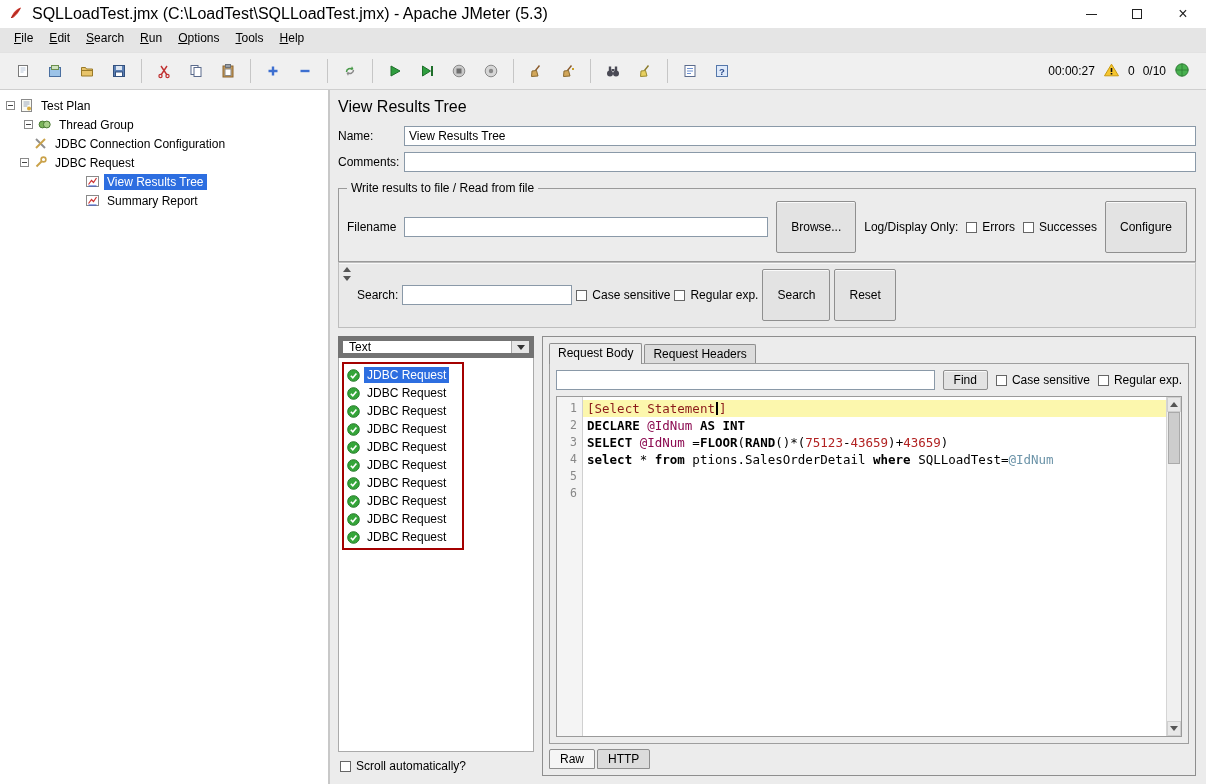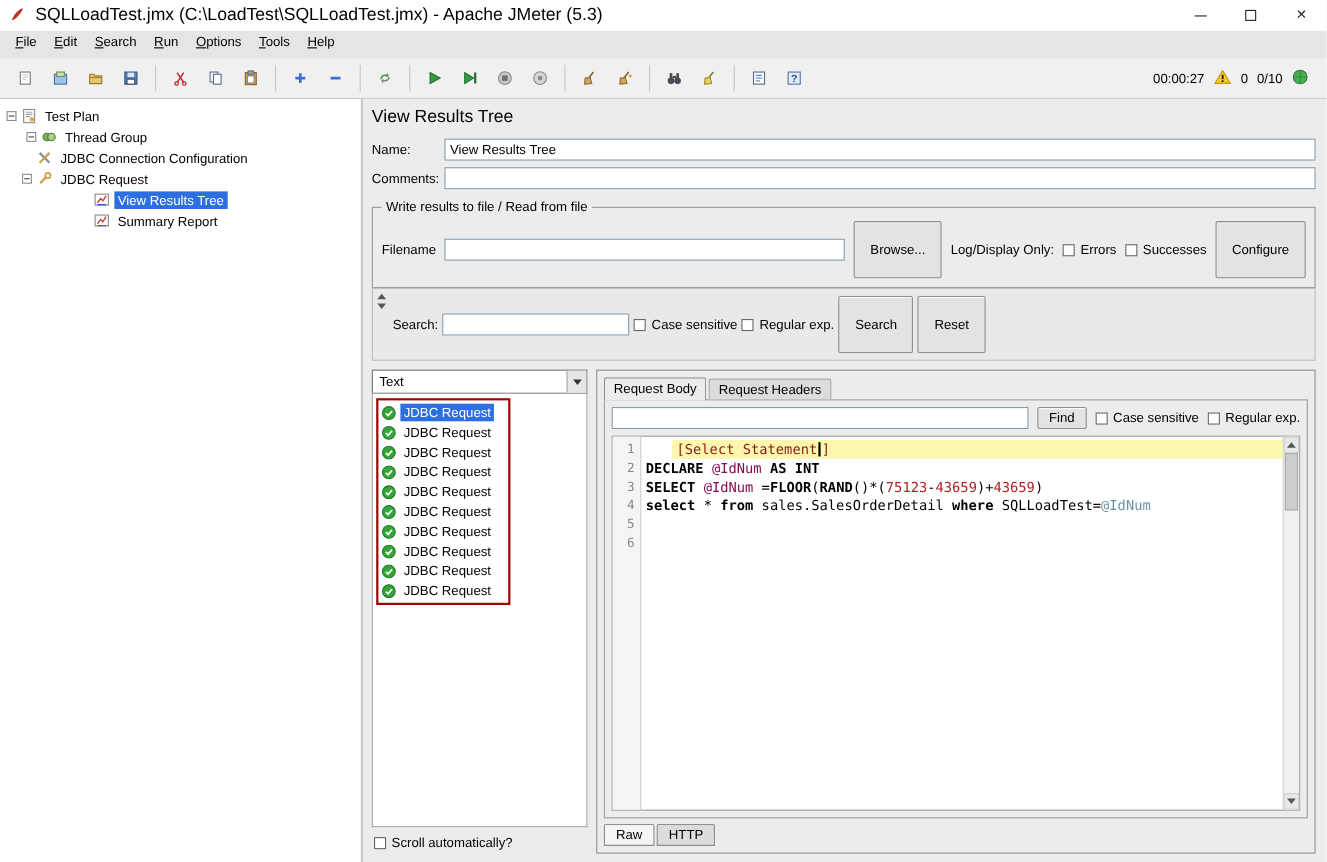--- a/index.html
+++ b/index.html
@@ -61,21 +61,21 @@
 
   .searchbar { border:1px solid #bdbdbd; background:#e9e9e9; box-shadow:inset 0 1px 0 #f8f8f8; display:flex; align-items:center; gap:4px; padding:6px 8px 6px 18px; position:relative; margin-bottom:8px; }
   .split-arrows { position:absolute; left:4px; top:4px; display:flex; flex-direction:column; gap:4px; }
   .tri-up { width:0; height:0; border-left:4px solid transparent; border-right:4px solid transparent; border-bottom:5px solid #555; }
   .tri-dn { width:0; height:0; border-left:4px solid transparent; border-right:4px solid transparent; border-top:5px solid #555; }
   .search-input { flex:0 0 170px; }
 
   
   .lower { flex:1; display:flex; min-height:0; }
   .leftcol { width:196px; flex:0 0 196px; display:flex; flex-direction:column; min-height:0; }
-  .dropdown { height:22px; flex:0 0 22px; border:1px solid #737373; background:#fff; display:flex; align-items:center; padding-left:6px; }
+  .dropdown { height:22px; flex:0 0 22px; border:5px solid #737373; background:#fff; display:flex; align-items:center; padding-left:6px; }
   .dd-btn { margin-left:auto; width:18px; align-self:stretch; border-left:1px solid #aaa; background:#e6e6e6; display:flex; align-items:center; justify-content:center; }
   .dd-tri { width:0; height:0; border-left:4px solid transparent; border-right:4px solid transparent; border-top:5px solid #333; }
   .listbox { flex:1; border:1px solid #aaa; border-top:none; background:#fff; padding:4px 3px; overflow:hidden; }
   .redwrap { border:2px solid var(--list-border-red,#a40000); display:inline-block; padding:2px 3px; min-width:122px; }
   .lrow { display:flex; align-items:center; height:18px; gap:4px; white-space:nowrap; }
   .okicon { width:13px; height:13px; flex:0 0 13px; display:flex; }
   .llabel { padding:1px 3px; }
   .lrow.selected .llabel { background:var(--selection,#2d6ee0); color:#fff; }
   .scroll-row { flex:0 0 24px; display:flex; align-items:center; padding:4px 2px 0 2px; }
 
@@ -91,21 +91,21 @@
   .innerpanel { flex:1; border:1px solid #9e9e9e; background:#ececec; display:flex; flex-direction:column; padding:6px; min-height:0; }
   .findrow { display:flex; align-items:center; gap:8px; margin-bottom:6px; flex:0 0 auto; }
   .findrow .btn { padding:2px 10px; }
 
   
   .editor { flex:1; display:flex; background:#fff; border:1px solid #9a9a9a; min-height:0; font-family:"DejaVu Sans Mono", monospace; font-size:12.5px; line-height:17px; }
   .gutter { width:26px; flex:0 0 26px; background:#f4f4f4; border-right:1px solid #d0d0d0; text-align:right; padding:3px 5px 0 0; color:#888; font-size:11.5px; }
   .gnum { height:17px; }
   .codearea { flex:1; padding-top:3px; min-width:0; overflow:hidden; }
   .cline { height:17px; white-space:pre; padding-left:4px; }
-  .cline.hl { background:var(--code-line-highlight,#fcf7ad);margin-left:28px; }
+  .cline.hl { background:var(--code-line-highlight,#fcf7ad); }
   .seg.keyword, .seg.function { font-weight:bold; color:#000; }
   .seg.variable { color:var(--syntax-variable,#8b0a50); }
   .seg.number { color:var(--syntax-number,#b22222); }
   .seg.param { color:var(--syntax-param,#6b93a8); }
   .seg.label { color:var(--syntax-label,#8b1a1a); }
   .caret { display:inline-block; width:2px; height:13px; background:#000; vertical-align:-2px; margin:0 1px; }
   .vscroll { width:15px; flex:0 0 15px; background:#f0f0f0; border-left:1px solid #d5d5d5; display:flex; flex-direction:column; }
   .sb-btn { height:15px; flex:0 0 15px; display:flex; align-items:center; justify-content:center; background:#e8e8e8; border:1px solid #cfcfcf; }
   .sb-track { flex:1; position:relative; }
   .sb-thumb { position:absolute; top:0; left:1px; right:1px; height:52px; background:#cdcdcd; border:1px solid #aaa; }
@@ -557,21 +557,21 @@
                   <div class="gnum">2</div>
                   <div class="gnum">3</div>
                   <div class="gnum">4</div>
                   <div class="gnum">5</div>
                   <div class="gnum">6</div>
                 </div>
                 <div class="codearea">
                   <div class="cline hl"><span class="seg label">[Select Statement</span><span class="caret"></span><span class="seg label">]</span></div>
                   <div class="cline"><span class="seg keyword">DECLARE </span><span class="seg variable">@IdNum</span><span class="seg plain"> </span><span class="seg keyword">AS INT</span></div>
                   <div class="cline"><span class="seg keyword">SELECT </span><span class="seg variable">@IdNum</span><span class="seg plain"> =</span><span class="seg function">FLOOR</span><span class="seg plain">(</span><span class="seg function">RAND</span><span class="seg plain">()*(</span><span class="seg number">75123</span><span class="seg plain">-</span><span class="seg number">43659</span><span class="seg plain">)+</span><span class="seg number">43659</span><span class="seg plain">)</span></div>
-                  <div class="cline"><span class="seg keyword">select</span><span class="seg plain"> * </span><span class="seg keyword">from</span><span class="seg plain"> sales.SalesOrderDetail </span><span class="seg keyword">where</span><span class="seg plain"> SQLLoadTest=</span><span class="seg param">@IdNum</span></div>
+                  <div class="cline"><span class="seg keyword">select</span><span class="seg plain"> * </span><span class="seg keyword">from</span><span class="seg plain"> ptions.SalesOrderDetail </span><span class="seg keyword">where</span><span class="seg plain"> SQLLoadTest=</span><span class="seg param">@IdNum</span></div>
                   <div class="cline"></div>
                   <div class="cline"></div>
                 </div>
                 <div class="vscroll">
                   <span class="sb-btn">
                       <span class="tri-up"></span>
                     </span>
                   <span class="sb-track">
                       <span class="sb-thumb"></span>
                     </span>

